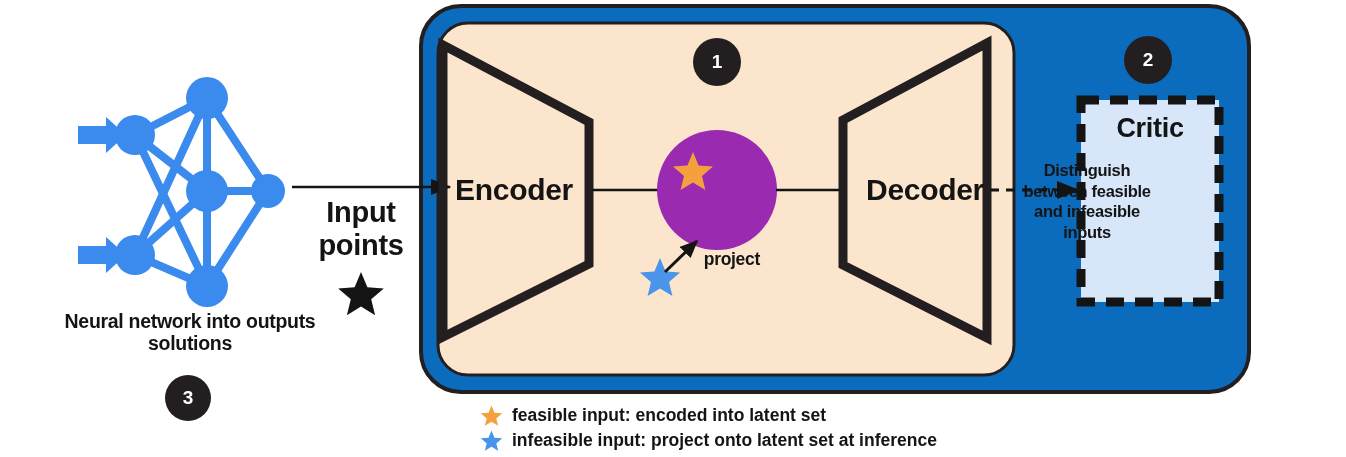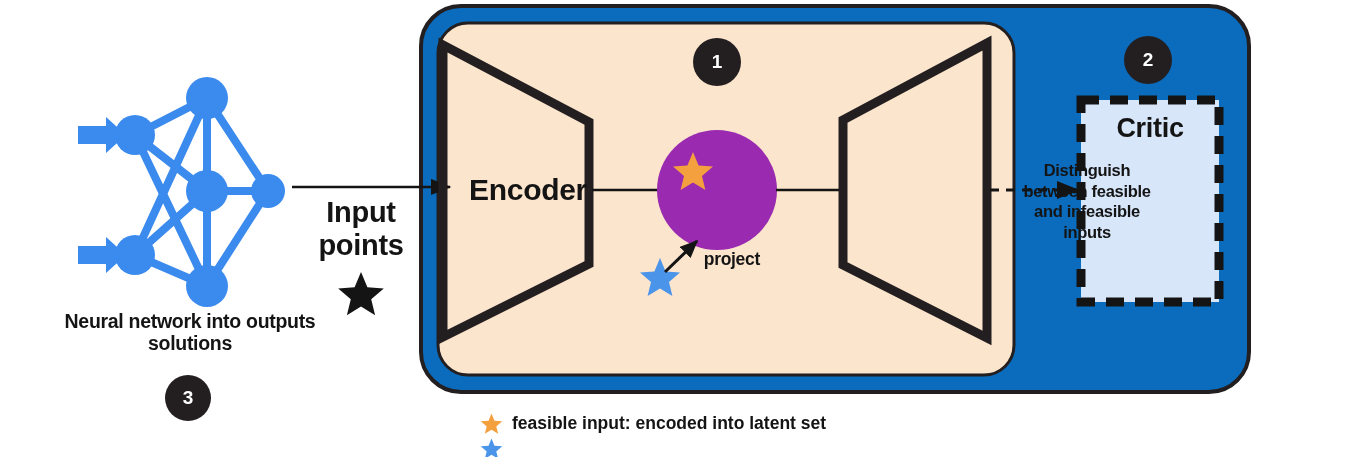--- a/index.html
+++ b/index.html
@@ -7,31 +7,31 @@
        font-family:"Liberation Sans",sans-serif;color:#1a1a1a;}
   .stage{position:absolute;inset:0;}
   svg.layer{position:absolute;left:0;top:0;width:1346px;height:457px;}
   .txt{position:absolute;font-weight:bold;color:#141414;text-align:center;
        line-height:1.15;letter-spacing:-0.3px;}
   .badge{position:absolute;border-radius:50%;background:#231f20;color:#ffffff;
          display:flex;align-items:center;justify-content:center;
          font-weight:bold;font-size:19px;}
   #nn-caption{left:50px;top:310px;width:280px;font-size:19.5px;}
   #input-points-label{left:300px;top:196px;width:122px;font-size:29px;}
-  #encoder-label{left:448px;top:173px;width:160px;font-size:30px;}
+  #encoder-label{left:434px;top:173px;width:160px;font-size:30px;}
   #decoder-label{left:845px;top:173px;width:160px;font-size:30px;}
   #latent-label{left:645px;top:100px;width:145px;font-size:20px;}
   #project-label{left:680px;top:249px;width:80px;font-size:17.5px;text-align:right;}
   #critic-title{left:1082px;top:113px;width:136px;font-size:27px;}
   #critic-desc{left:1019px;top:160px;width:136px;font-size:16.5px;line-height:1.25;}
   #badge-1{left:693px;top:38px;width:48px;height:48px;}
   #badge-2{left:1124px;top:36px;width:48px;height:48px;}
   #badge-3{left:165px;top:375px;width:46px;height:46px;}
   .legend-row{position:absolute;display:flex;align-items:center;gap:9px;
-              font-weight:bold;font-size:17.5px;color:#141414;margin-top:8px;}
+              font-weight:bold;font-size:17.5px;color:#141414;}
   #legend-feasible{left:480px;top:404px;}
   #legend-infeasible{left:480px;top:429px;}
   .lg-star{width:23px;height:23px;display:block;}
 </style>
 </head>
 <body>
 
 <div class="stage">
 
   <svg class="layer" viewBox="0 0 1346 457">
@@ -99,20 +99,21 @@
   </svg>
 
   <div class="txt" id="nn-caption">Neural network into outputs solutions</div>
 
   <div class="badge" id="badge-3">3</div>
 
   <div class="txt" id="input-points-label">Input points</div>
 
   <div class="txt" id="encoder-label">Encoder</div>
 
+  <div class="txt" id="decoder-label">Decoder</div>
 
 
   <div class="txt" id="project-label">project</div>
 
   <div class="badge" id="badge-1">1</div>
 
   <div class="txt" id="critic-title">Critic</div>
 
   <div class="txt" id="critic-desc">Distinguish between feasible and infeasible inputs</div>
 
@@ -122,15 +123,16 @@
     <svg class="lg-star" viewBox="0 0 24 24">
       <path fill="#f5a03f" d="M12,1.5 L15.1,9.1 L23.2,9.7 L17,15 L19,22.8 L12,18.5 L5,22.8 L7,15 L0.8,9.7 L8.9,9.1 z"></path>
     </svg>
     <span>feasible input: encoded into latent set</span>
   </div>
 
   <div class="legend-row" id="legend-infeasible">
     <svg class="lg-star" viewBox="0 0 24 24">
       <path fill="#4a94ea" d="M12,1.5 L15.1,9.1 L23.2,9.7 L17,15 L19,22.8 L12,18.5 L5,22.8 L7,15 L0.8,9.7 L8.9,9.1 z"></path>
     </svg>
+    <span>infeasible input: project onto latent set at inference</span>
   </div>
 
 </div>
 
 </body></html>

